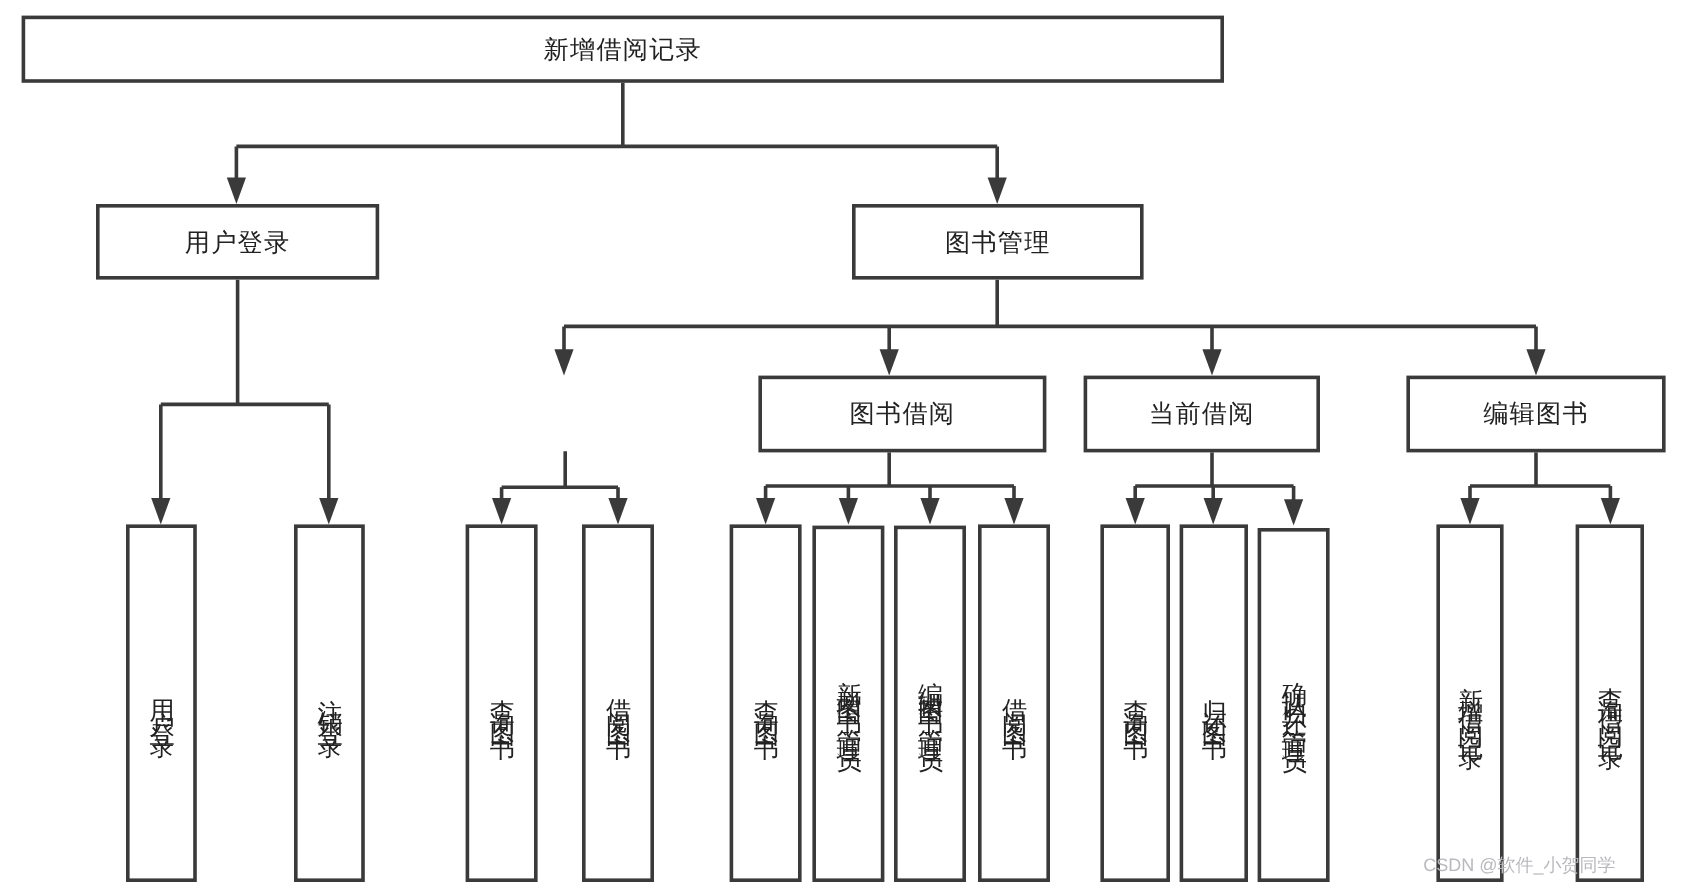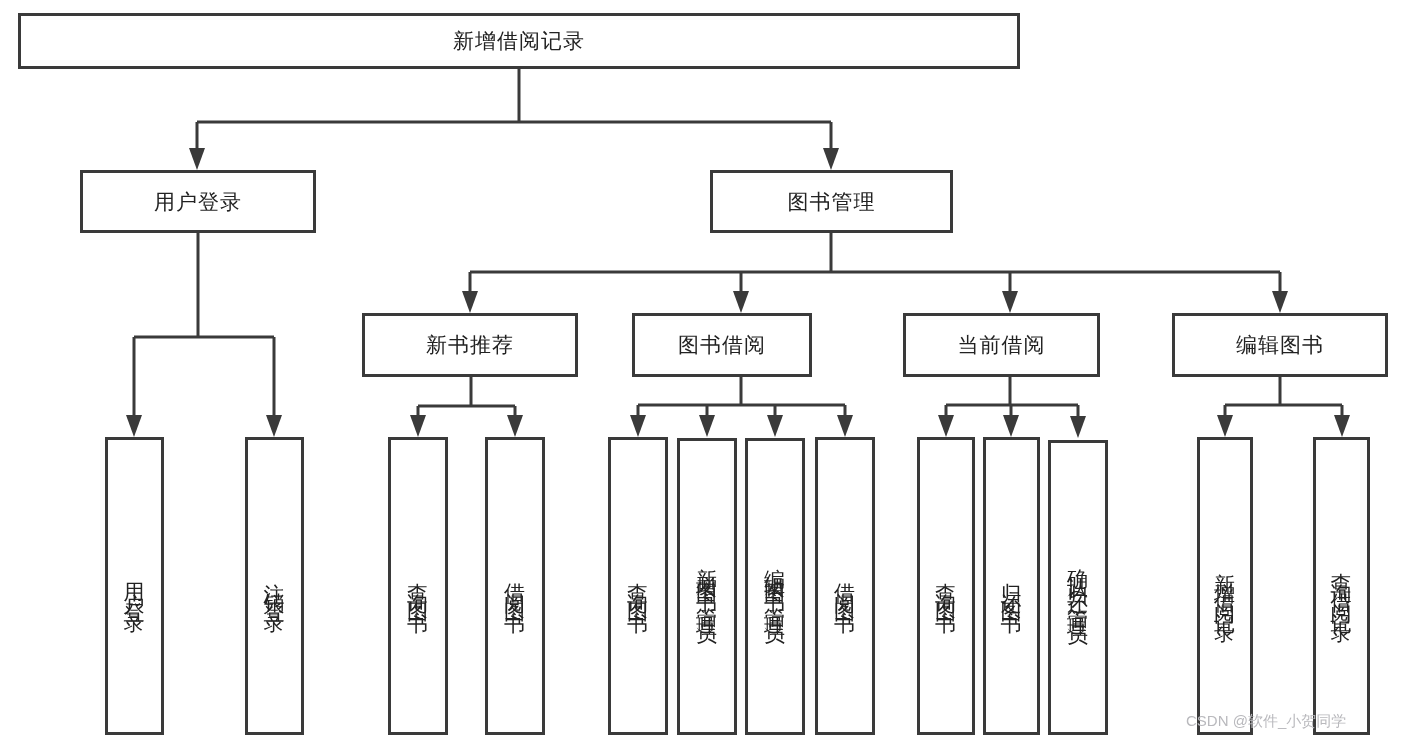--- a/index.html
+++ b/index.html
@@ -94,24 +94,21 @@
     <span class="h-label">新增借阅记录</span>
   </div>
 
   <div class="box" style="left:80px;top:170px;width:236px;height:63px;">
     <span class="h-label">用户登录</span>
   </div>
   <div class="box" style="left:710px;top:170px;width:243px;height:63px;justify-content:center;">
     <span class="h-label">图书管理</span>
   </div>
 
-  <div class="box" style="left:362px;top:313px;width:216px;height:64px;">
-    <span class="h-label">新书推荐</span>
-  </div>
-  <div class="box" style="left:632px;top:313px;width:180px;height:64px;">
+  <div class="box" style="left:632px;top:313px;width:240px;height:64px;">
     <span class="h-label">图书借阅</span>
   </div>
   <div class="box" style="left:903px;top:313px;width:197px;height:64px;">
     <span class="h-label">当前借阅</span>
   </div>
   <div class="box" style="left:1172px;top:313px;width:216px;height:64px;">
     <span class="h-label">编辑图书</span>
   </div>
 
   <div class="box leaf" style="left:105px;top:437px;width:59px;height:298px;">

